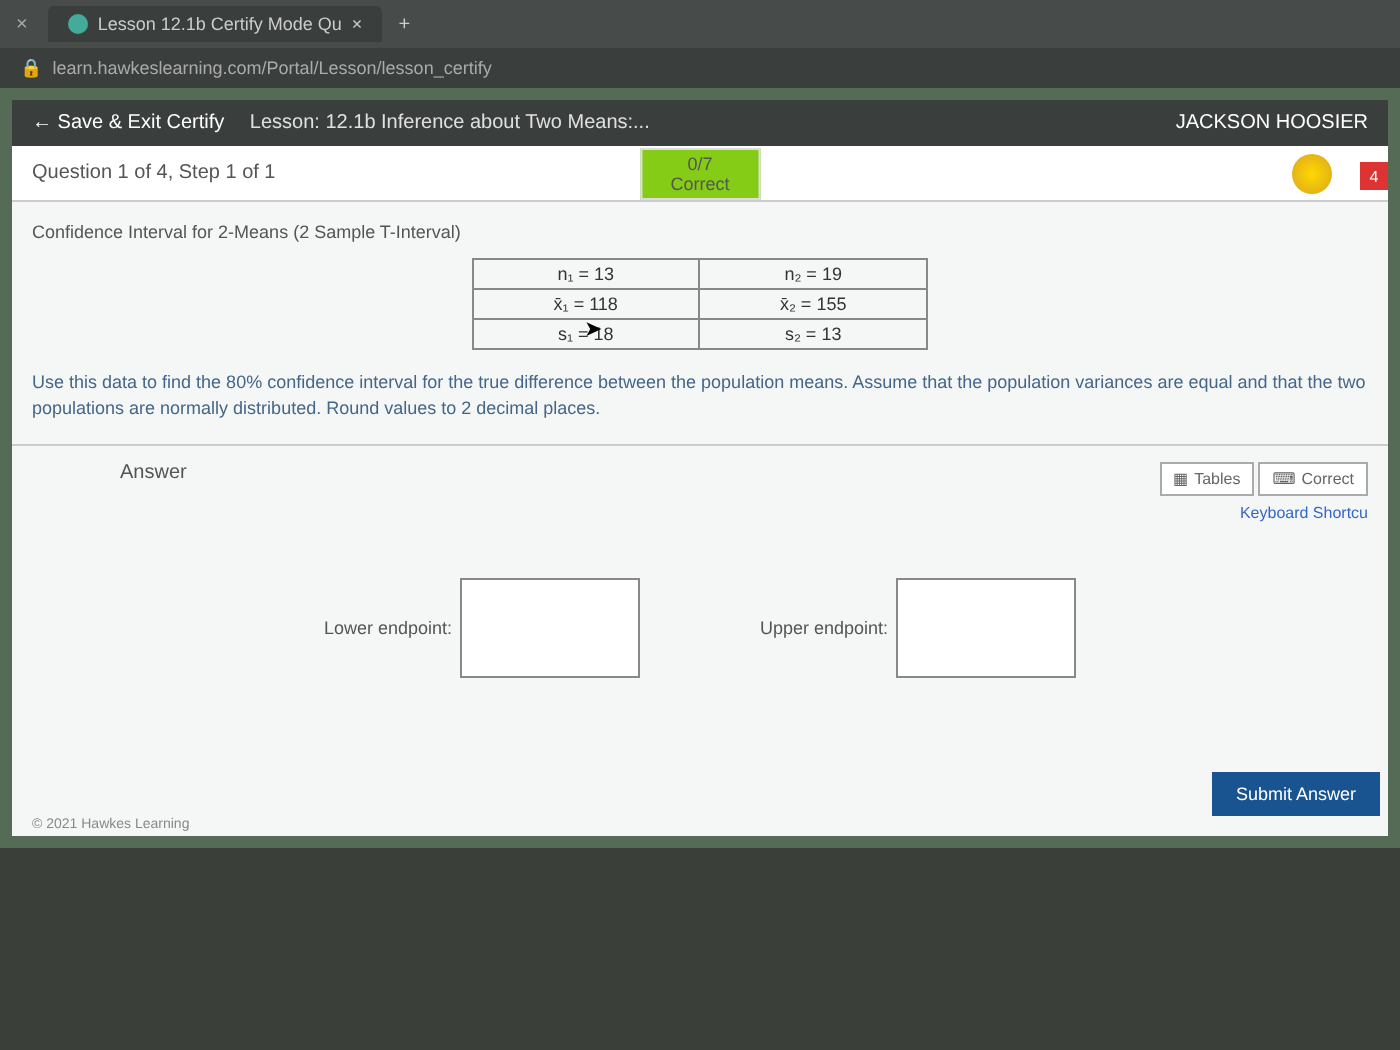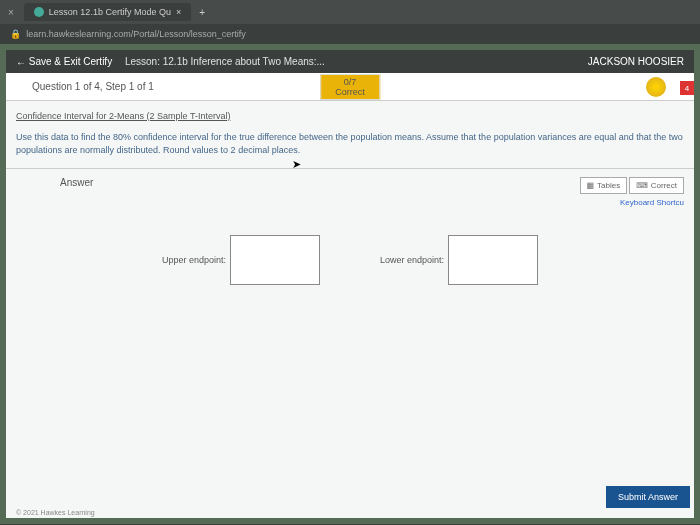--- a/index.html
+++ b/index.html
@@ -4,32 +4,32 @@
 <style>
 * { box-sizing: border-box; margin: 0; padding: 0; font-family: Arial, sans-serif; }
 body { background: #3a3f3a; width: 700px; height: 525px; overflow: hidden; font-size: 10px; }
 .browser-chrome { background: #474c4a; height: 24px; display: flex; align-items: center; padding: 0 8px; }
 .tab { background: #3a3f3d; color: #ccc; padding: 4px 10px; font-size: 9px; display: flex; align-items: center; gap: 5px; border-radius: 3px 3px 0 0; }
 .tab-close { color: #aaa; cursor: pointer; }
 .tab-icon { width: 10px; height: 10px; background: #4a9; border-radius: 50%; }
 .new-tab { color: #ccc; margin-left: 8px; cursor: pointer; }
 .addr-bar { background: #3a3f3d; height: 20px; display: flex; align-items: center; padding: 0 10px; color: #aaa; font-size: 9px; gap: 5px; }
 .lock { color: #ccc; }
-.content-wrap { background: #556b55; padding: 6px; height: 480px; }
+.content-wrap { background: #556b55; padding: 6px; height: 380px; }
 .white-card { background: #f5f7f7; height: 100%; position: relative; }
 .lesson-bar { background: #3a3f3d; color: #e0e0e0; font-size: 10px; padding: 6px 10px; display: flex; justify-content: space-between; align-items: center; }
 .save-exit { color: #fff; }
 .username { color: #fff; }
-.question-bar { background: #fff; border-bottom: 1px solid #ccc; padding: 8px 26px; display: flex; align-items: center; position: relative; }
+.question-bar { background: #fff; border-bottom: 1px solid #ccc; padding: 8px 10px; display: flex; align-items: center; position: relative; }
 .q-title { color: #555; font-size: 10px; }
-.correct-box { position: absolute; left: 50%; transform: translateX(-50%); text-align: center; font-size: 9px; color: #555; border: 1px solid #ddd; padding: 2px 14px; background: #eab308; }
+.correct-box { position: absolute; left: 50%; transform: translateX(-50%); text-align: center; font-size: 9px; color: #555; border: 1px solid #ddd; padding: 2px 14px; background: #84cc16; }
 .medal { position: absolute; right: 28px; width: 20px; height: 20px; border-radius: 50%; background: radial-gradient(circle, #ffd700, #daa520); }
 .notif { position: absolute; right: 0px; top: 8px; background: #d33; color: #fff; width: 14px; height: 14px; border-radius: 0; font-size: 8px; display: flex; align-items: center; justify-content: center; }
 .body-area { padding: 10px; color: #444; font-size: 9px; }
-.topic { color: #555; margin-bottom: 8px; text-decoration: underline; }
+.topic { color: #555; margin-bottom: 8px; }
 .given { color: #555; margin-bottom: 4px; }
 .data-table { margin: 4px auto 0; border-collapse: collapse; }
 .data-table td { border: 1px solid #888; padding: 2px 40px; text-align: center; font-size: 9px; color: #333; }
 .instr { color: #446688; margin-top: 10px; line-height: 1.4; }
 .divider { border-top: 1px solid #ccc; margin: 12px -10px 0; }
 .answer-row { display: flex; justify-content: space-between; align-items: flex-start; padding: 8px 0; margin-left: 44px; }
 .answer-label { color: #555; font-size: 10px; }
 .btns { display: flex; gap: 2px; flex-direction: column; align-items: flex-end; }
 .btns-row { display: flex; gap: 2px; }
 .tbtn { border: 1px solid #aaa; background: #fff; padding: 3px 6px; font-size: 8px; color: #666; cursor: pointer; display: flex; align-items: center; gap: 3px; }
@@ -74,20 +74,36 @@
       <div class="correct-box">
         <div>0/7</div>
         <div>Correct</div>
       </div>
       <div class="medal"></div>
       <div class="notif">4</div>
     </div>
 
     <div class="body-area">
       <div class="topic">Confidence Interval for 2-Means (2 Sample T-Interval)</div>
+      <table class="data-table">
+        <tbody>
+            <tr>
+              <td>n₁ = 13</td>
+              <td>n₂ = 19</td>
+            </tr>
+        <tr>
+              <td>x̄₁ = 118</td>
+              <td>x̄₂ = 155</td>
+            </tr>
+        <tr>
+              <td>s₁ = 18</td>
+              <td>s₂ = 13</td>
+            </tr>
+      </tbody>
+        </table>
       <div class="instr">Use this data to find the 80% confidence interval for the true difference between the population means. Assume that the population variances are equal and that the two populations are normally distributed. Round values to 2 decimal places.</div>
       <div class="cursor-arrow">➤</div>
 
       <div class="divider"></div>
       <div class="answer-row">
         <span class="answer-label">Answer</span>
         <div class="btns">
           <div class="btns-row">
             <div class="tbtn">
                 <span>▦</span>
@@ -97,25 +113,25 @@
                 <span>⌨</span>
                 <span>Correct</span>
               </div>
           </div>
           <span class="kbd-short">Keyboard Shortcu</span>
         </div>
       </div>
 
       <div class="endpoints">
         <div class="ep">
-          <span class="ep-label">Upper endpoint:</span>
+          <span class="ep-label">Lower endpoint:</span>
           <input class="ep-input" style="">
         </div>
         <div class="ep">
-          <span class="ep-label">Lower endpoint:</span>
+          <span class="ep-label">Upper endpoint:</span>
           <input class="ep-input" style="">
         </div>
       </div>
     </div>
 
     <button class="submit">Submit Answer</button>
     <div class="footer">© 2021 Hawkes Learning</div>
   </div>
 </div>
 

